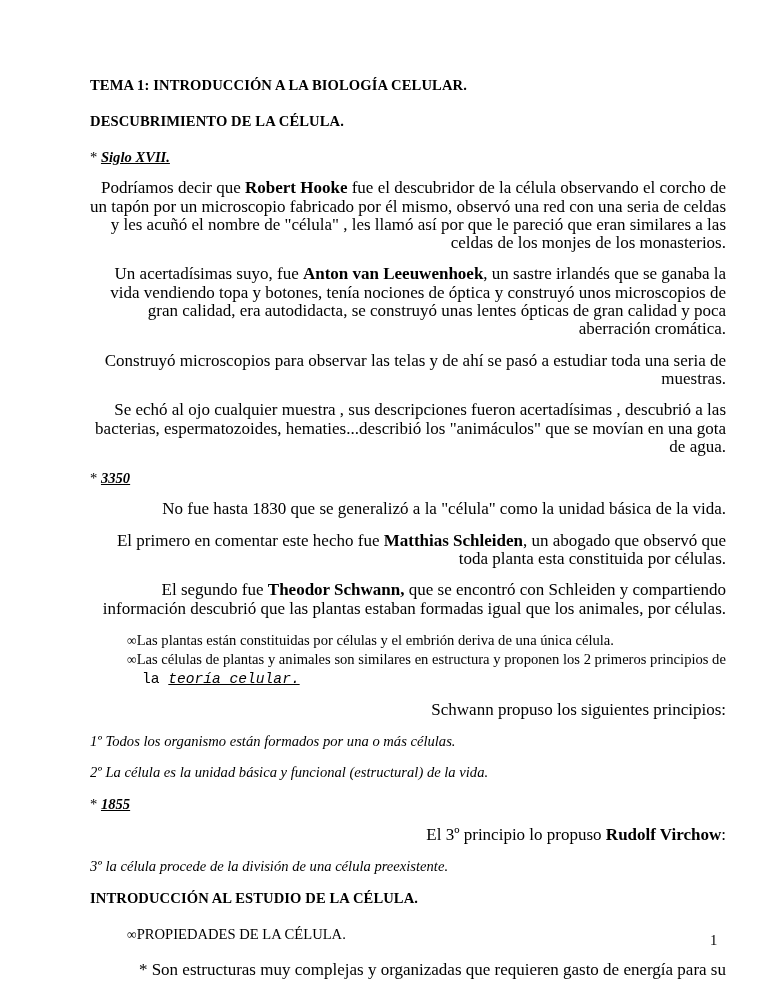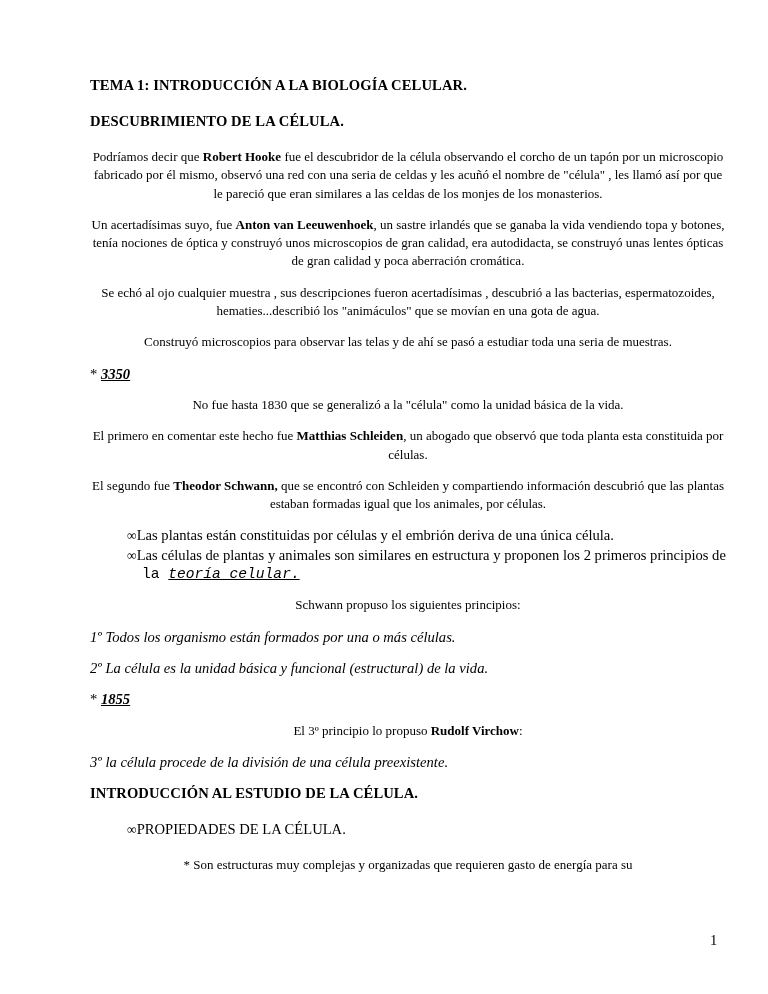--- a/index.html
+++ b/index.html
@@ -31,24 +31,24 @@
     width: 636px;
   }
   .h-main {
     font-size: 14.6px;
     font-weight: bold;
     line-height: 18px;
     margin: 0 0 18px 0;
     letter-spacing: 0.1px;
   }
   .para {
-    font-size: 13px;
+    font-size: 17px;
     line-height: 18.3px;
     margin: 0 0 13px 0;
-    text-align: center;
+    text-align: right;
   }
   .marker {
     font-size: 14.6px;
     line-height: 18.3px;
     margin: 0 0 13px 0;
   }
   .marker .star {
     font-weight: normal;
     font-style: normal;
     text-decoration: none;
@@ -110,28 +110,29 @@
 </head>
 <body>
 
 <div class="page">
   <div class="content">
 
     <h1 class="h-main">TEMA 1: INTRODUCCIÓN A LA BIOLOGÍA CELULAR.</h1>
 
     <h2 class="h-main">DESCUBRIMIENTO DE LA CÉLULA.</h2>
 
+    <p class="marker"><span class="star">* </span><span class="lbl">Siglo XVII.</span></p>
 
     <p class="para"><span>Podríamos decir que </span><b>Robert Hooke</b><span> fue el descubridor de la célula observando el corcho de un tapón por un microscopio fabricado por él mismo, observó una red con una seria de celdas y les acuñó el nombre de "célula" , les llamó así por que le pareció que eran similares a las celdas de los monjes de los monasterios.</span></p>
 
     <p class="para"><span>Un acertadísimas suyo, fue </span><b>Anton van Leeuwenhoek</b><span>, un sastre irlandés que se ganaba la vida vendiendo topa y botones, tenía nociones de óptica y construyó unos microscopios de gran calidad, era autodidacta, se construyó unas lentes ópticas de gran calidad y poca aberración cromática.</span></p>
 
+    <p class="para">Construyó microscopios para observar las telas y de ahí se pasó a estudiar toda una seria de muestras.</p>
+
     <p class="para">Se echó al ojo cualquier muestra , sus descripciones fueron acertadísimas , descubrió a las bacterias, espermatozoides, hematies...describió los "animáculos" que se movían en una gota de agua.</p>
-
-    <p class="para">Construyó microscopios para observar las telas y de ahí se pasó a estudiar toda una seria de muestras.</p>
 
     <p class="marker"><span class="star">* </span><span class="lbl">3350</span></p>
 
     <p class="para">No fue hasta 1830 que se generalizó a la "célula" como la unidad básica de la vida.</p>
 
     <p class="para"><span>El primero en comentar este hecho fue </span><b>Matthias Schleiden</b><span>, un abogado que observó que toda planta esta constituida por células.</span></p>
 
     <p class="para"><span>El segundo fue </span><b>Theodor Schwann,</b><span> que se encontró con Schleiden y compartiendo información descubrió que las plantas estaban formadas igual que los animales, por células.</span></p>
 
     <div class="bullets">

